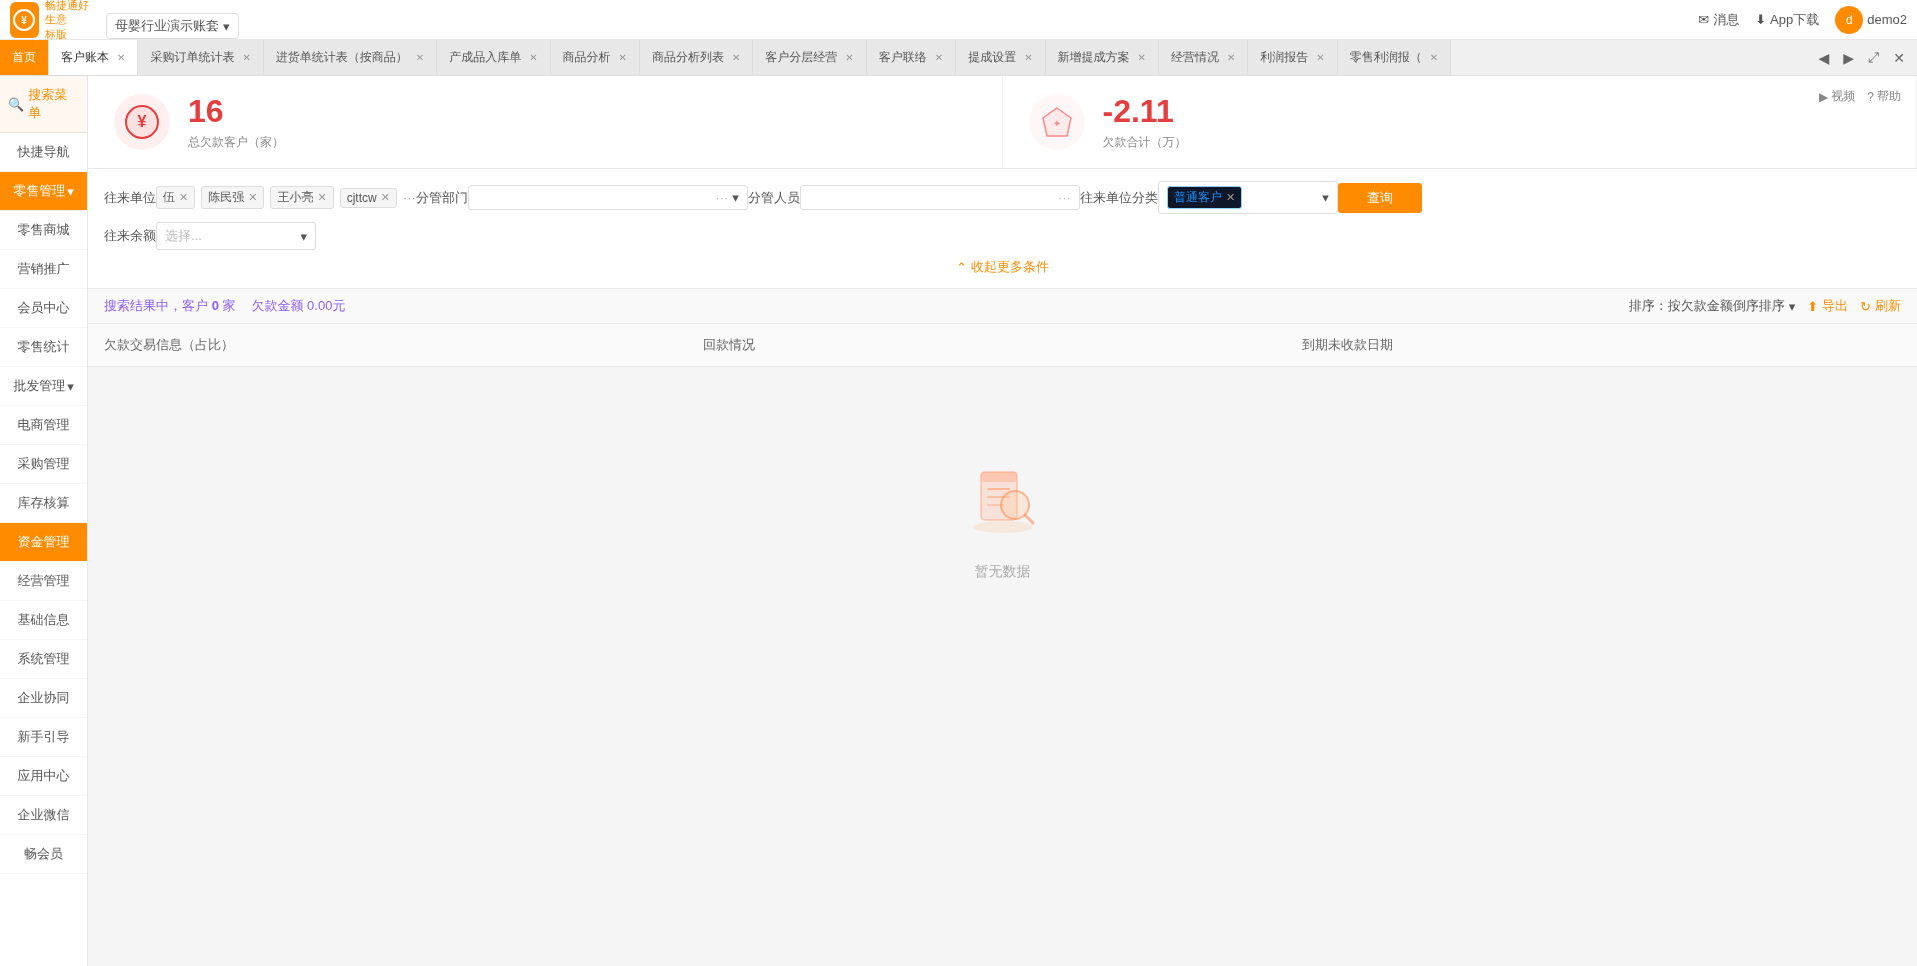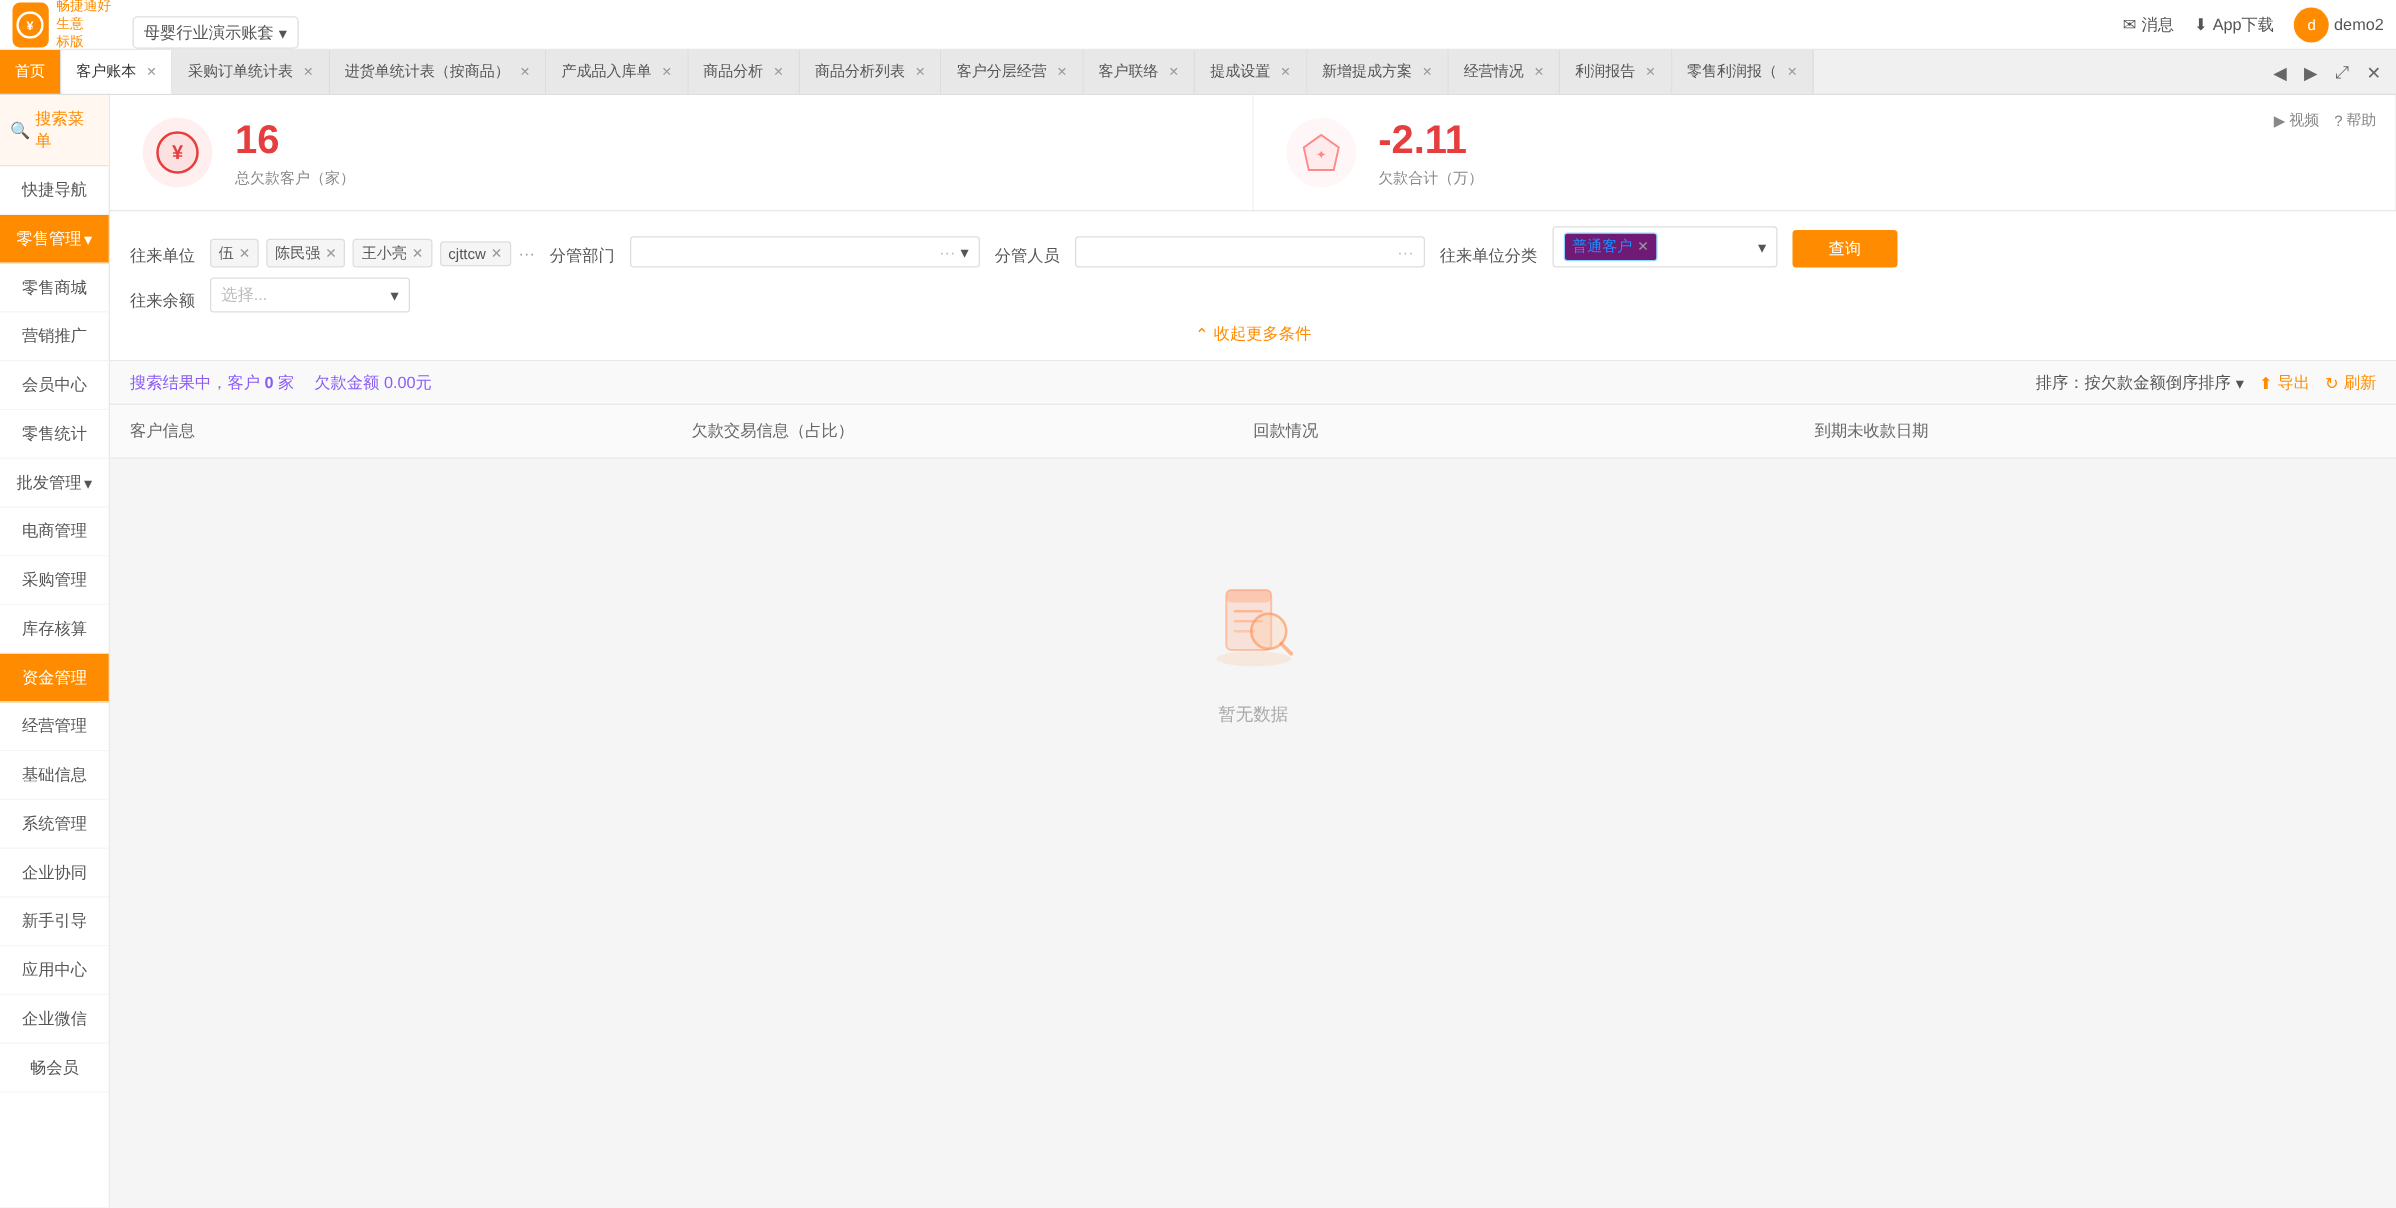--- a/index.html
+++ b/index.html
@@ -49,21 +49,21 @@
     .stat-icon-blue { background: rgba(100, 180, 255, 0.1); }
     .stat-info { display: flex; flex-direction: column; gap: 4px; }
     .stat-value { font-size: 32px; font-weight: bold; }
     .stat-value.red { color: #e53e3e; }
     .stat-label { font-size: 12px; color: #888; }
     .stat-helpers { position: absolute; top: 12px; right: 16px; display: flex; gap: 12px; }
     .stat-helper { font-size: 12px; color: #888; cursor: pointer; display: flex; align-items: center; gap: 3px; }
 
     
     .filter-area { background: #fff; padding: 12px 16px; border-bottom: 1px solid #e8e8e8; }
-    .filter-row { display: flex; align-items: flex-end; gap: 12px; margin-bottom: 8px; flex-wrap: wrap; }
+    .filter-row { display: flex; align-items: center; margin-bottom: 8px; flex-wrap: wrap; }
     .filter-label { font-size: 13px; color: #555; white-space: nowrap; }
     .filter-tags { display: flex; align-items: center; gap: 6px; flex-wrap: wrap; }
     .filter-tag { display: flex; align-items: center; gap: 4px; background: #f5f5f5; border: 1px solid #ddd; border-radius: 3px; padding: 2px 6px; font-size: 12px; color: #555; }
     .filter-tag-close { color: #999; cursor: pointer; font-size: 11px; }
     .filter-more { color: #999; cursor: pointer; font-size: 13px; }
     .filter-select { display: flex; align-items: center; gap: 4px; border: 1px solid #ddd; border-radius: 3px; padding: 4px 8px; font-size: 13px; color: #555; min-width: 160px; cursor: pointer; background: #fff; }
     .filter-select-wide { min-width: 280px; }
     .filter-select-placeholder { color: #bbb; }
     .filter-dots { color: #bbb; cursor: pointer; }
     .collapse-btn { display: flex; align-items: center; gap: 4px; color: #ff8c00; font-size: 13px; cursor: pointer; justify-content: center; margin-top: 4px; }
@@ -85,21 +85,21 @@
 
     
     .empty-state { display: flex; flex-direction: column; align-items: center; justify-content: center; padding: 80px 0; }
     .empty-icon { width: 100px; height: 100px; display: flex; align-items: center; justify-content: center; margin-bottom: 16px; }
     .empty-text { font-size: 14px; color: #aaa; }
 
     
     .search-query-btn { background: #ff8c00; color: white; border: none; border-radius: 3px; padding: 6px 29px; cursor: pointer; font-size: 13px; }
 
     
-    .filter-tag-blue { background: #701a75; border-color: #91d5ff; color: #1890ff; }
+    .filter-tag-blue { background: #0f172a; border-color: #91d5ff; color: #1890ff; }
   </style>
 </head>
 <body>
 
 <div class="top-bar">
   <div class="top-bar-left">
     <div class="logo-area">
       <div class="logo-icon">
         <svg width="22" height="22" viewBox="0 0 22 22" fill="none">
           <circle cx="11" cy="11" r="10" stroke="white" stroke-width="2"></circle>
@@ -406,21 +406,20 @@
           <span>导出</span>
         </div>
         <div class="results-action-btn">
           <span>↻</span>
           <span>刷新</span>
         </div>
       </div>
     </div>
 
     <div class="table-header">
-      <div class="table-col table-col-1">客户信息</div>
       <div class="table-col table-col-2">欠款交易信息（占比）</div>
       <div class="table-col table-col-3">回款情况</div>
       <div class="table-col table-col-4">到期未收款日期</div>
     </div>
 
     <div class="empty-state">
       <div class="empty-icon">
         <svg width="100" height="100" viewBox="0 0 100 100">
 
           <ellipse cx="50" cy="80" rx="30" ry="6" fill="rgba(255,180,130,0.2)"></ellipse>

